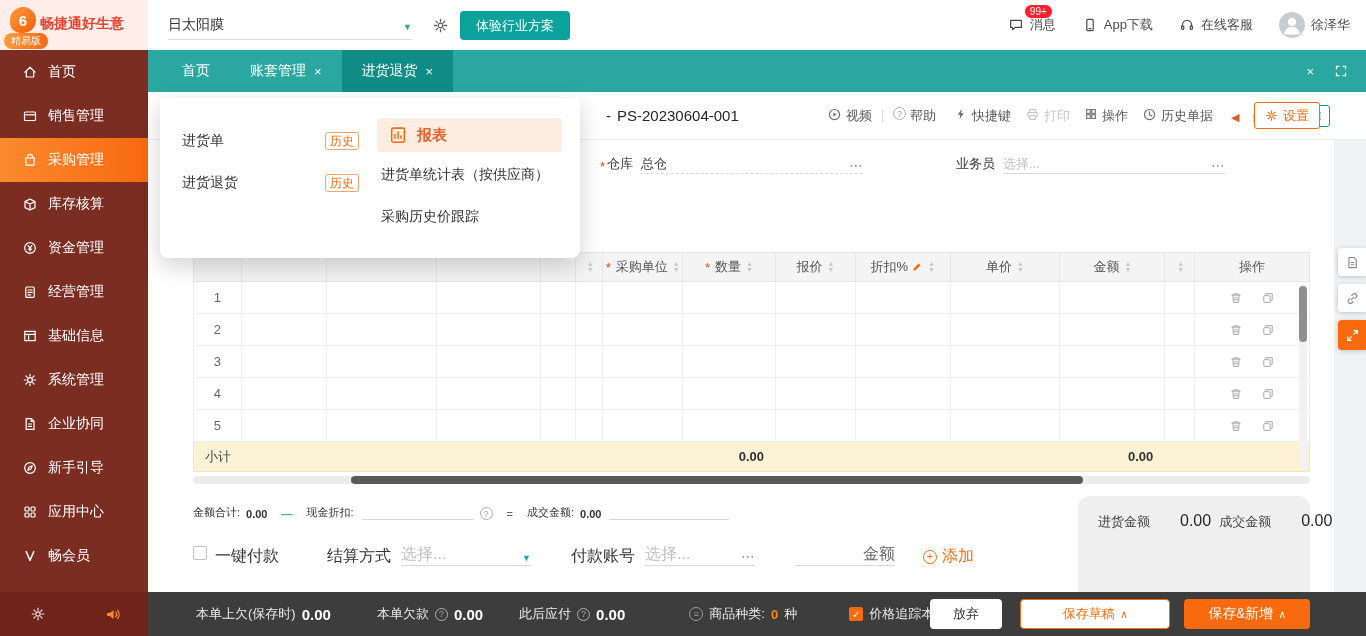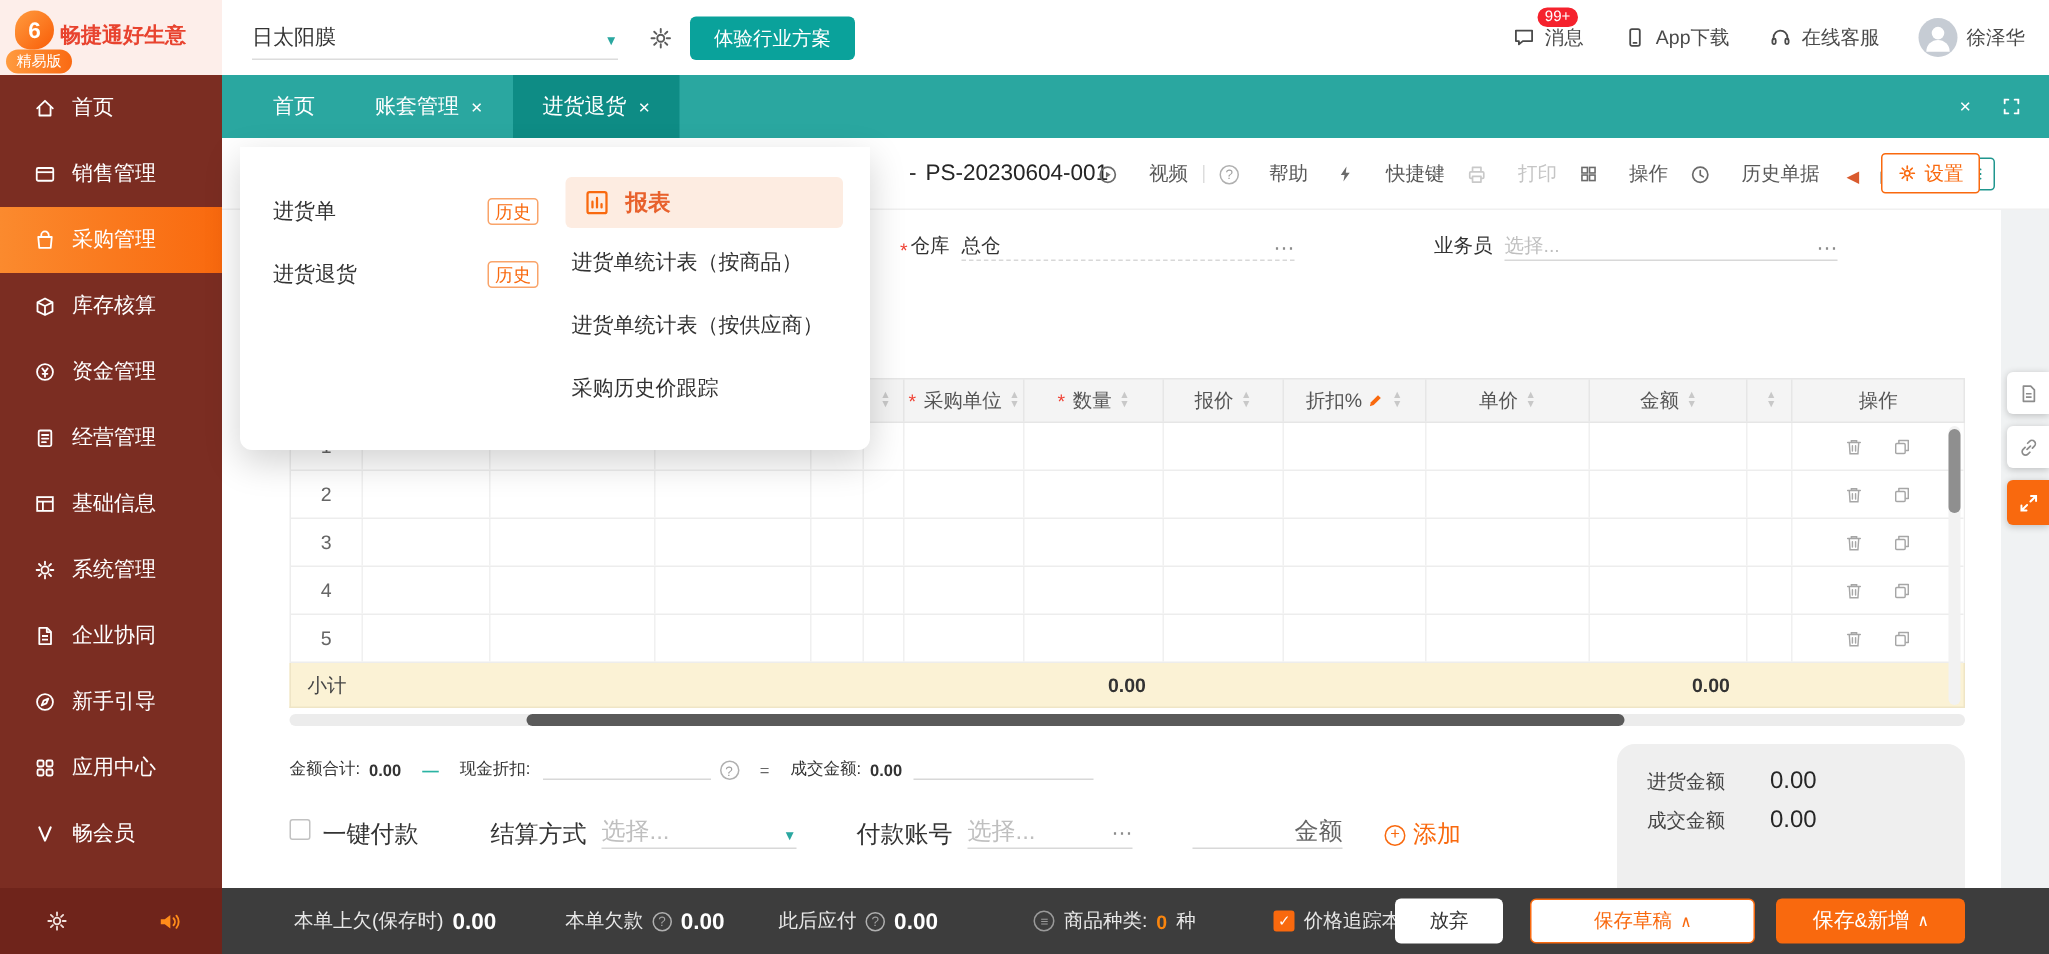--- a/index.html
+++ b/index.html
@@ -44,21 +44,21 @@
   .tab{display:flex;align-items:center;gap:8px;padding:0 20px;color:#fff;font-size:14px;cursor:pointer;white-space:nowrap}
   .tab.active{background:#0e8c85}
   .close-x::before{content:"×";font-size:13px}
   .tabbar-right{margin-left:auto;display:flex;align-items:center;gap:20px;padding-right:18px;color:#fff}
 
   
   .content{position:absolute;left:148px;top:92px;width:1218px;height:500px;background:#fff}
   .title-row{position:absolute;left:0;top:0;width:100%;height:48px;border-bottom:1px solid #f0f0f0}
   .doc-title{position:absolute;left:458px;top:0;line-height:48px;font-size:15px;color:#262626;display:flex;gap:6px}
   .toolbar{position:absolute;right:36px;top:0;height:48px;display:flex;align-items:center;color:#595959;font-size:13px}
-  .tb-item{display:flex;align-items:center;gap:20px;cursor:pointer}
+  .tb-item{display:flex;align-items:flex-start;gap:4px;cursor:pointer}
   .tb-item .svg{color:#6b6b6b}
   .tb-item.disabled{color:#c5c5c5}.tb-item.disabled .svg{color:#c9c9c9}
   .vline{width:1px;height:12px;background:#ddd;margin:0 10px}
   .gap14{margin-left:14px}.gap18{margin-left:18px}
   .prev-arrow::before{content:"◀";font-size:11px;color:#d95b2e}
   .next-arrow::before{content:"▶";font-size:11px;color:#9aa0a0}
   .view-toggle{display:flex;margin-left:12px}
   .vt{width:28px;height:22px;border:1px solid #1f968e;display:flex;align-items:center;justify-content:center;cursor:pointer}
   .vt.a{background:#1f968e;color:#fff;border-radius:3px 0 0 3px}
   .vt.b{background:#fff;color:#1f968e;border-radius:0 3px 3px 0}
@@ -110,21 +110,21 @@
   .qc::before{content:"?"}
   .pay-row{position:absolute;left:45px;top:454px;display:flex;align-items:flex-start;font-size:16px}
   .cb{width:14px;height:14px;border:1px solid #c2c2c2;border-radius:2px;background:#fff;flex:none;cursor:pointer}
   .cb.on{background:#f9690e;border-color:#f9690e;display:flex;align-items:center;justify-content:center}
   .cb.on::before{content:"✓";color:#fff;font-size:10px}
   .plus-circle{width:14px;height:14px;border:1px solid #f9690e;border-radius:50%;color:#f9690e;
                display:inline-flex;align-items:center;justify-content:center;font-size:11px;line-height:1}
   .plus-circle::before{content:"+"}
   .add-link{display:flex;align-items:center;gap:5px;color:#f9690e;cursor:pointer;margin-left:28px}
   .totals-box{position:absolute;left:930px;top:404px;width:232px;height:111px;background:#efefef;border-radius:12px;
-              padding:16px 20px;display:flex;flex-direction:column;gap:8px}
+              padding:16px 20px;display:flex;flex-direction:row;gap:8px}
   .tb-row{display:flex;align-items:baseline}
   .tb-label{width:64px;color:#444;font-size:13px}
   .tb-value{margin-left:18px;font-size:16px;color:#262626}
 
   
   .bottombar{position:absolute;left:148px;right:0;bottom:0;height:44px;background:#3d3d3d;display:flex;
              align-items:center;padding-left:48px;color:#e8e8e8;z-index:5}
   .bb-group{display:flex;align-items:center;gap:6px;white-space:nowrap}
   .bb-val{color:#fff;font-weight:bold;font-size:15px}
   .bb-orange{color:#f9850e;font-weight:bold}
@@ -785,23 +785,20 @@
     <div class="phead">
       <span class="svg">
           <svg width="22" height="22" viewBox="0 0 16 16" fill="none" stroke="currentColor" stroke-width="1.1" stroke-linecap="round">
             <rect x="3.4" y="3" width="9.2" height="10.2" rx="1"></rect>
             <path d="M5.8 10.4V7.6M8 10.4V5.8M10.2 10.4V8.8"></path>
           </svg>
         </span>
       <span>报表</span>
     </div>
     <div class="pitem">
-      <span>进货单统计表（按商品）</span>
-    </div>
-    <div class="pitem">
       <span>进货单统计表（按供应商）</span>
     </div>
     <div class="pitem">
       <span>采购历史价跟踪</span>
     </div>
   </div>
 </div>
 
 <div class="floatbar">
   <div class="fbtn">

